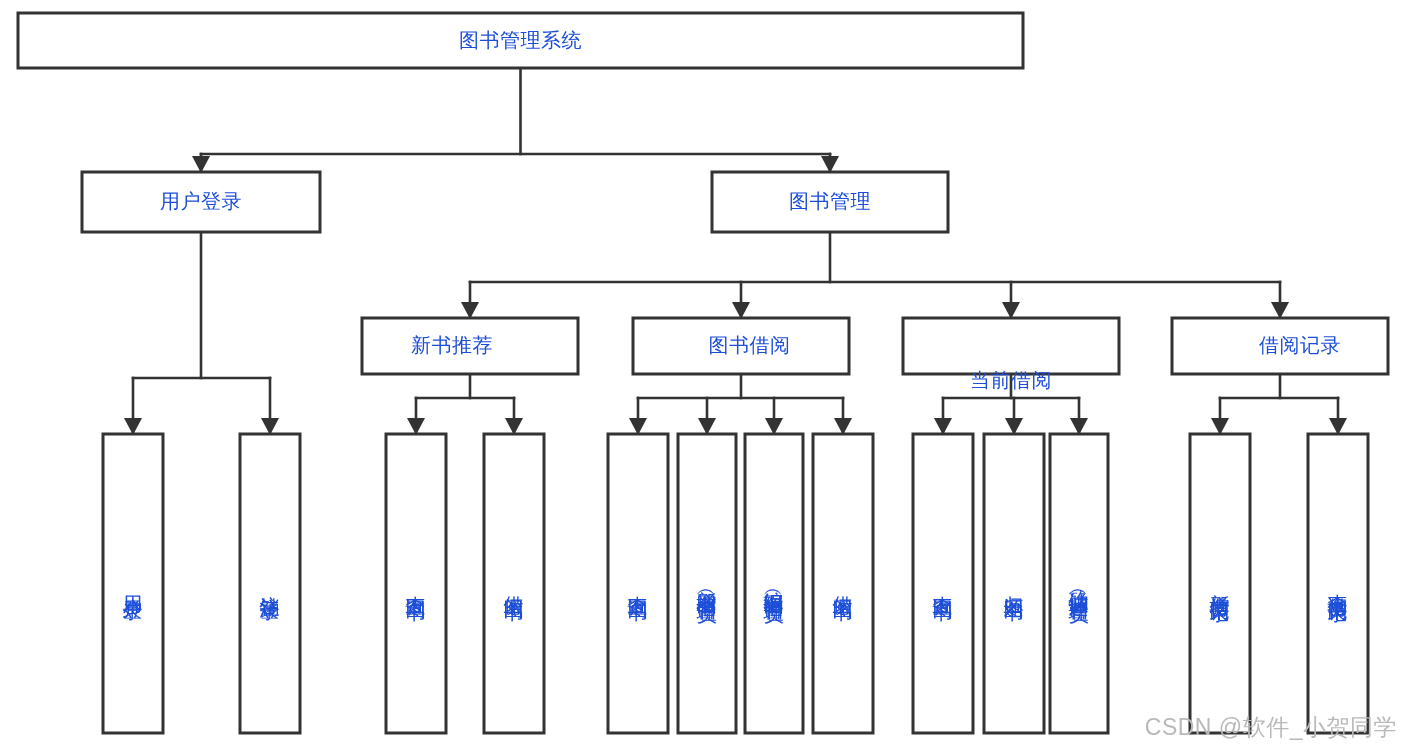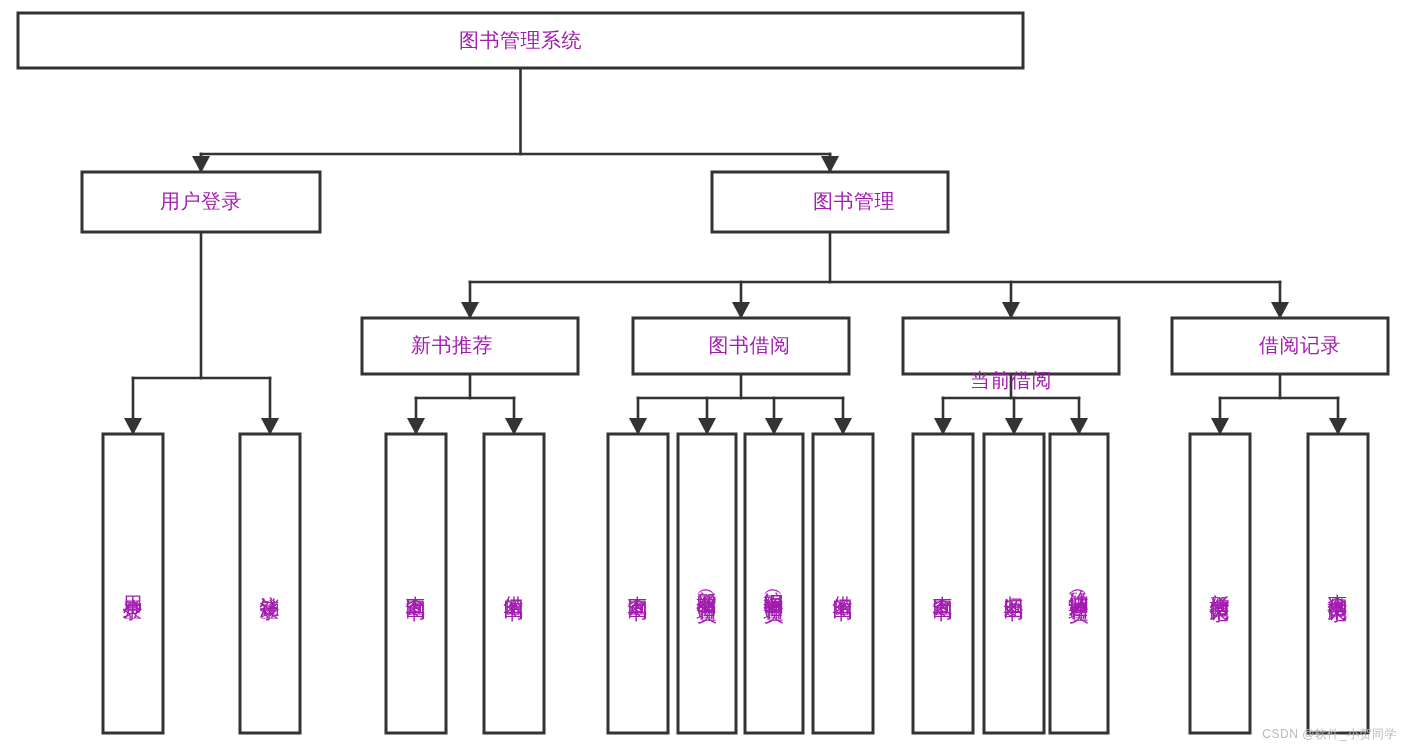--- a/index.html
+++ b/index.html
@@ -35,39 +35,39 @@
   }
   .arrow-head {
     fill: #333333;
     stroke: none;
   }
   .node-label {
     position: absolute;
     display: flex;
     align-items: center;
     justify-content: center;
-    color: #a21caf;
+    color: #1d4ed8;
     font-size: 20px;
     line-height: 1.18;
     letter-spacing: 0.5px;
     pointer-events: none;
     text-align: center;
   }
   .node-label.vertical {
     writing-mode: vertical-rl;
     text-orientation: upright;
     letter-spacing: 2px;
     font-size: 20px;
     line-height: 1.1;
   }
   .watermark {
     position: absolute;
     right: 8px;
     bottom: 4px;
-    font-size: 12px;
+    font-size: 23px;
     color: #b9b9b9;
     letter-spacing: 0.5px;
     white-space: nowrap;
     margin-top: 24px;
   }
 </style>
 </head>
 <body>
 
 <div id="diagram-root">
@@ -147,21 +147,21 @@
         <rect class="node-rect" x="984" y="434" width="60" height="299"></rect>
         <rect class="node-rect" x="1050" y="434" width="58" height="299"></rect>
         <rect class="node-rect" x="1190" y="434" width="60" height="299"></rect>
         <rect class="node-rect" x="1308" y="434" width="60" height="299"></rect>
       </g>
   </svg>
 
   <div id="label-layer">
       <div class="node-label" style="left: 18px; top: 13px; width: 1005px; height: 55px;">图书管理系统</div>
       <div class="node-label" style="left: 82px; top: 172px; width: 238px; height: 60px;">用户登录</div>
-      <div class="node-label" style="left: 712px; top: 172px; width: 236px; height: 60px; margin-left: 24px;">图书管理</div>
+      <div class="node-label" style="left: 712px; top: 172px; width: 236px; height: 60px;">图书管理</div>
       <div class="node-label" style="left: 362px; top: 318px; width: 180px; height: 56px;">新书推荐</div>
       <div class="node-label" style="left: 633px; top: 318px; width: 233px; height: 56px;">图书借阅</div>
       <div class="node-label" style="left: 903px; top: 318px; width: 216px; height: 46px; margin-top: 40px;">当前借阅</div>
       <div class="node-label" style="left: 1172px; top: 318px; width: 256px; height: 56px;">借阅记录</div>
       <div class="node-label vertical" style="left: 103px; top: 434px; width: 60px; height: 299px;">用户登录</div>
       <div class="node-label vertical" style="left: 240px; top: 434px; width: 60px; height: 299px;">注销登录</div>
       <div class="node-label vertical" style="left: 386px; top: 434px; width: 60px; height: 299px;">查询图书</div>
       <div class="node-label vertical" style="left: 484px; top: 434px; width: 60px; height: 299px;">借阅图书</div>
       <div class="node-label vertical" style="left: 608px; top: 434px; width: 60px; height: 299px;">查询图书</div>
       <div class="node-label vertical" style="left: 678px; top: 434px; width: 58px; height: 299px;">新增图书（管理员）</div>

